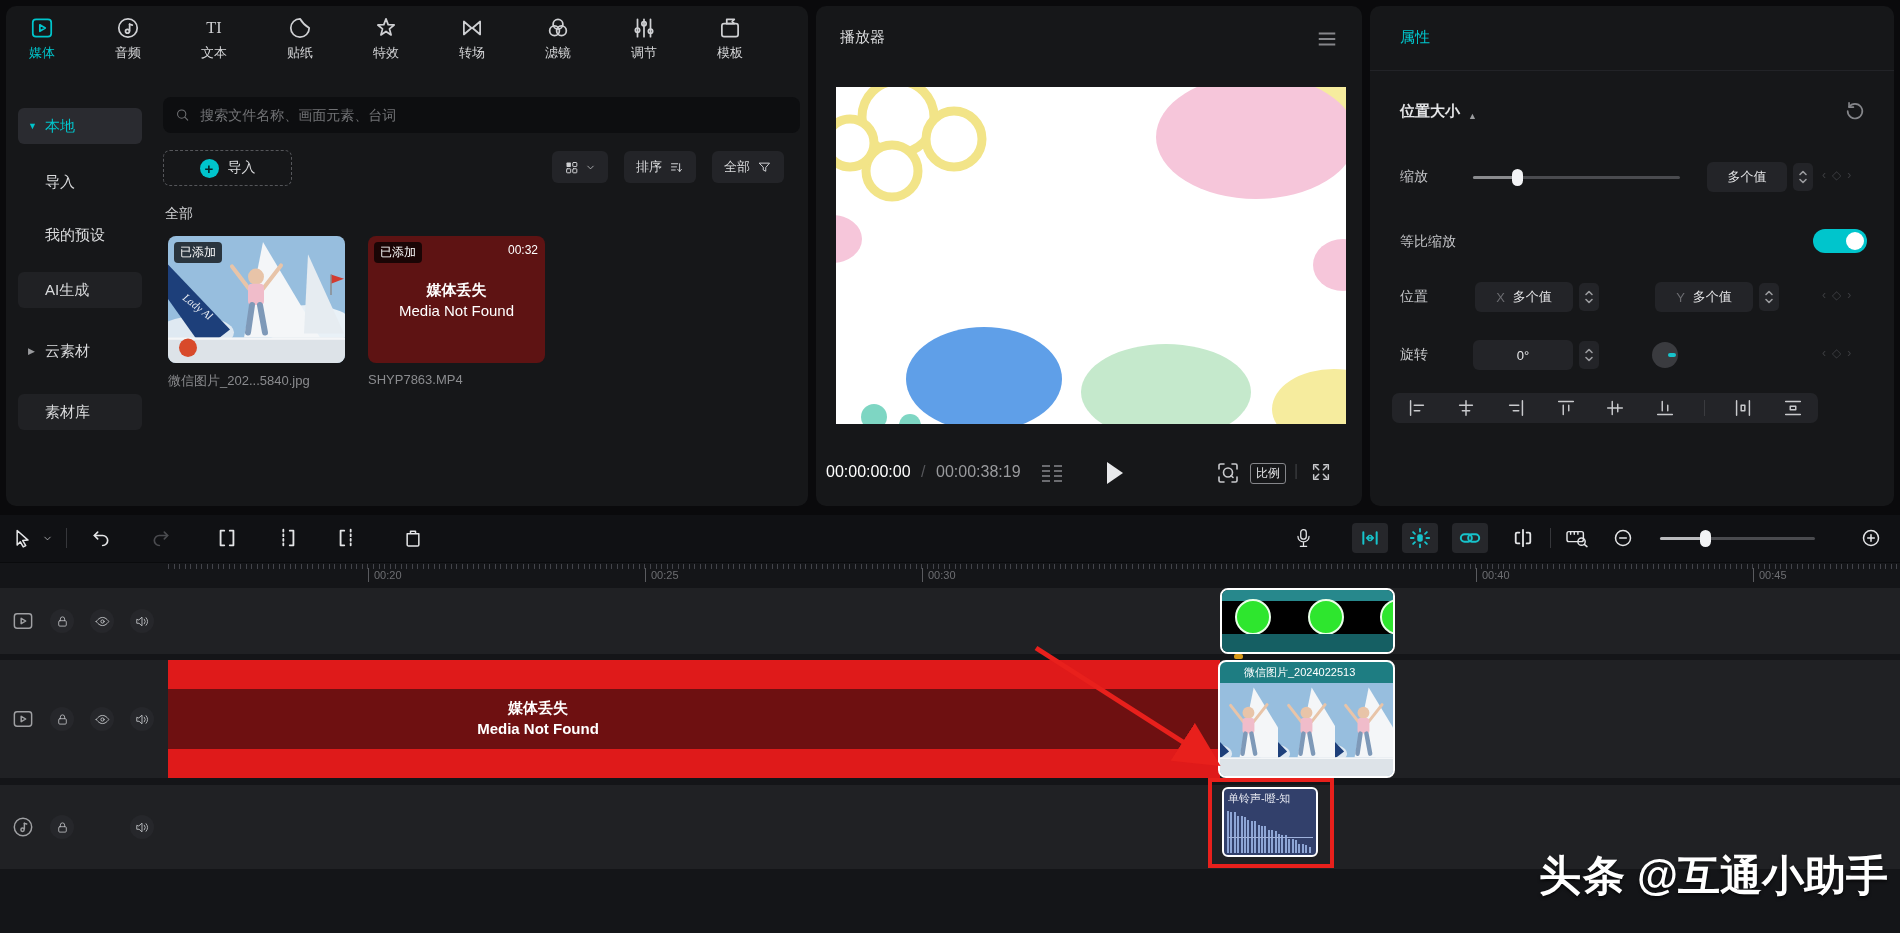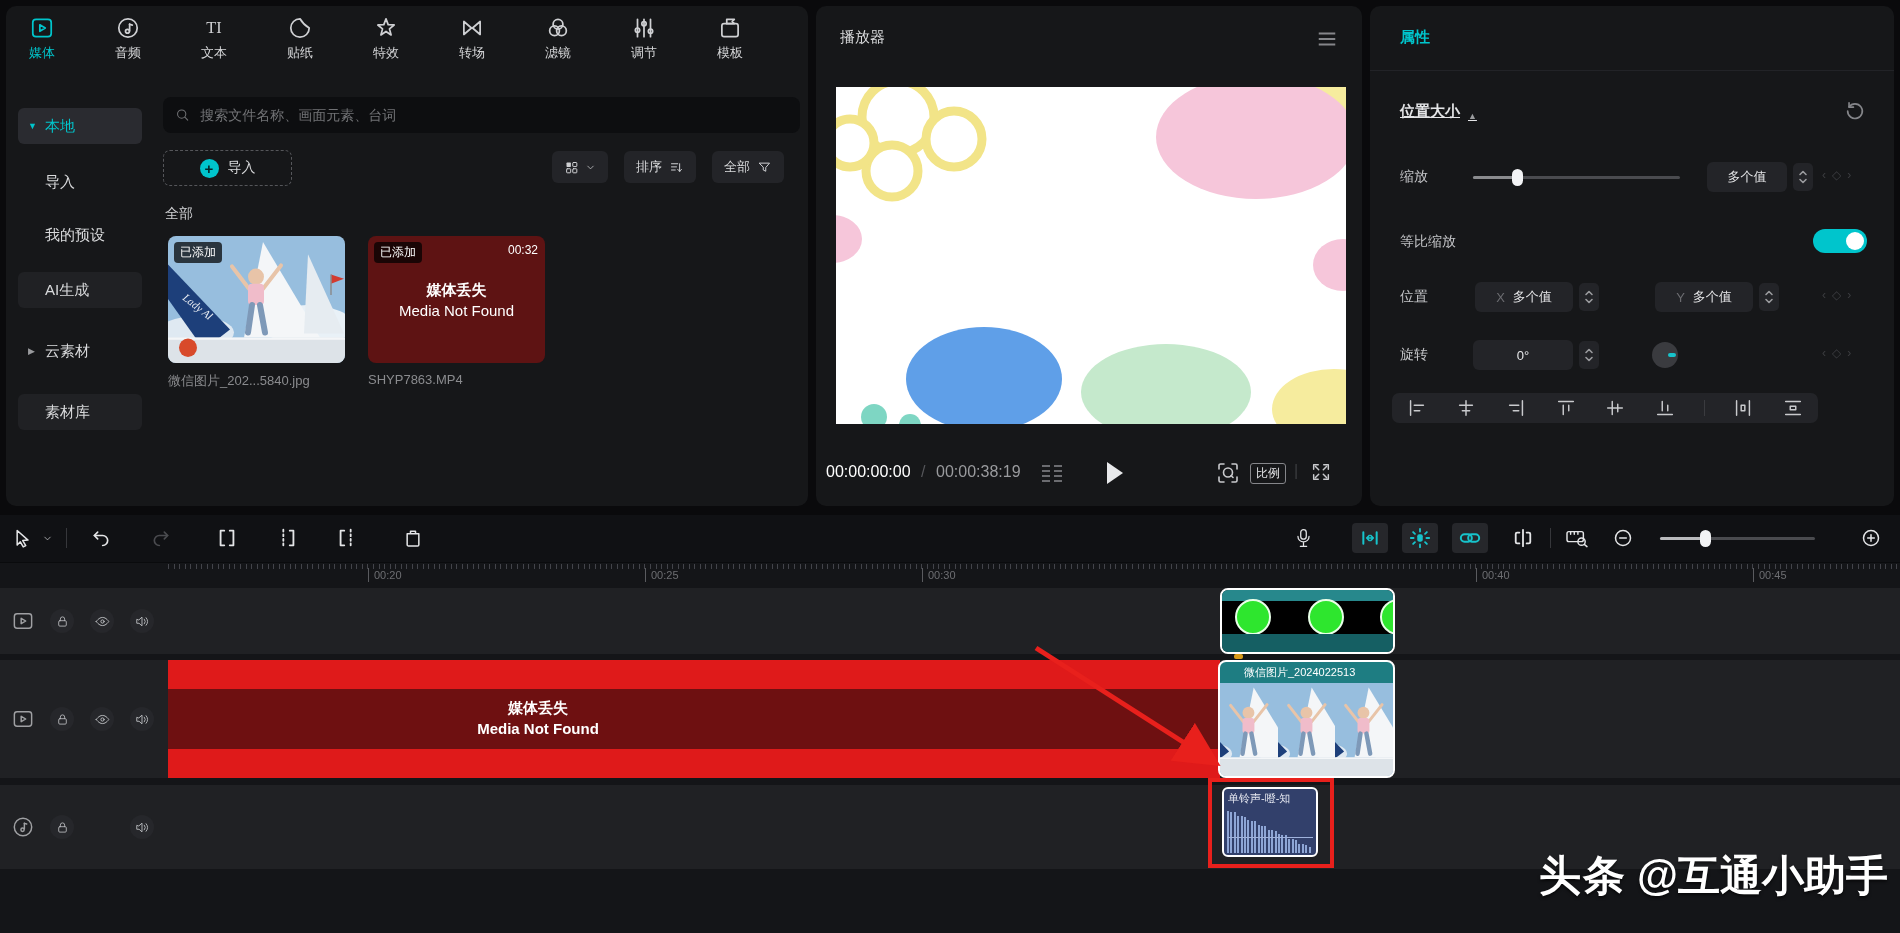--- a/index.html
+++ b/index.html
@@ -44,22 +44,22 @@
   .pl-title{position:absolute;left:24px;top:22px;font-size:15px;color:#d9dadc;}
   .pl-menu{position:absolute;right:24px;top:24px;cursor:pointer;}
   .canvas{position:absolute;left:20px;top:81px;width:510px;height:337px;background:#fff;overflow:hidden;}
   .pl-controls{position:absolute;left:0;bottom:20px;width:100%;height:26px;}
   .tc{position:absolute;top:3px;font-size:16px;}
   .tc.cur{left:10px;color:#ffffff;}
   .tc.sep{left:105px;color:#55565a;}
   .tc.tot{left:120px;color:#9a9b9e;}
   
   .props-head{position:absolute;left:0;top:0;width:100%;height:64px;border-bottom:1px solid #222327;}
-  .props-title{position:absolute;left:30px;top:22px;font-size:15px;color:#00c5cc;font-weight:bold;}
-  .sec-row{position:absolute;left:30px;top:96px;font-size:15px;font-weight:bold;color:#e4e5e7;display:flex;align-items:flex-end;gap:8px;text-decoration:underline;}
+  .props-title{position:absolute;left:30px;top:22px;font-size:15px;color:#00c5cc;font-weight:normal;}
+  .sec-row{position:absolute;left:30px;top:96px;font-size:15px;font-weight:bold;color:#e4e5e7;display:flex;align-items:flex-end;gap:8px;}
   .sec-row .car{font-size:9px;color:#9a9b9e;}
   .prow{position:absolute;left:0;width:100%;height:30px;}
   .plabel{position:absolute;left:30px;top:6px;font-size:14px;color:#c3c4c7;}
   .vbox{position:absolute;top:0;height:30px;background:#232428;border-radius:6px;display:flex;align-items:center;justify-content:center;font-size:13px;color:#e4e5e7;gap:8px;cursor:text;}
   .vbox .ax{color:#6b6c70;}
   .stepper{position:absolute;top:1px;width:20px;height:28px;background:#232428;border-radius:5px;display:flex;align-items:center;justify-content:center;cursor:pointer;}
   .kf{position:absolute;top:6px;font-size:12px;color:#3c3d41;letter-spacing:6px;}
   .toggle{position:absolute;width:54px;height:24px;border-radius:12px;background:#00c5cc;cursor:pointer;}
   .toggle .knob{position:absolute;right:3px;top:3px;width:18px;height:18px;border-radius:50%;background:#fff;}
   .slider{position:absolute;height:3px;background:#4a4b4f;border-radius:2px;cursor:pointer;}

